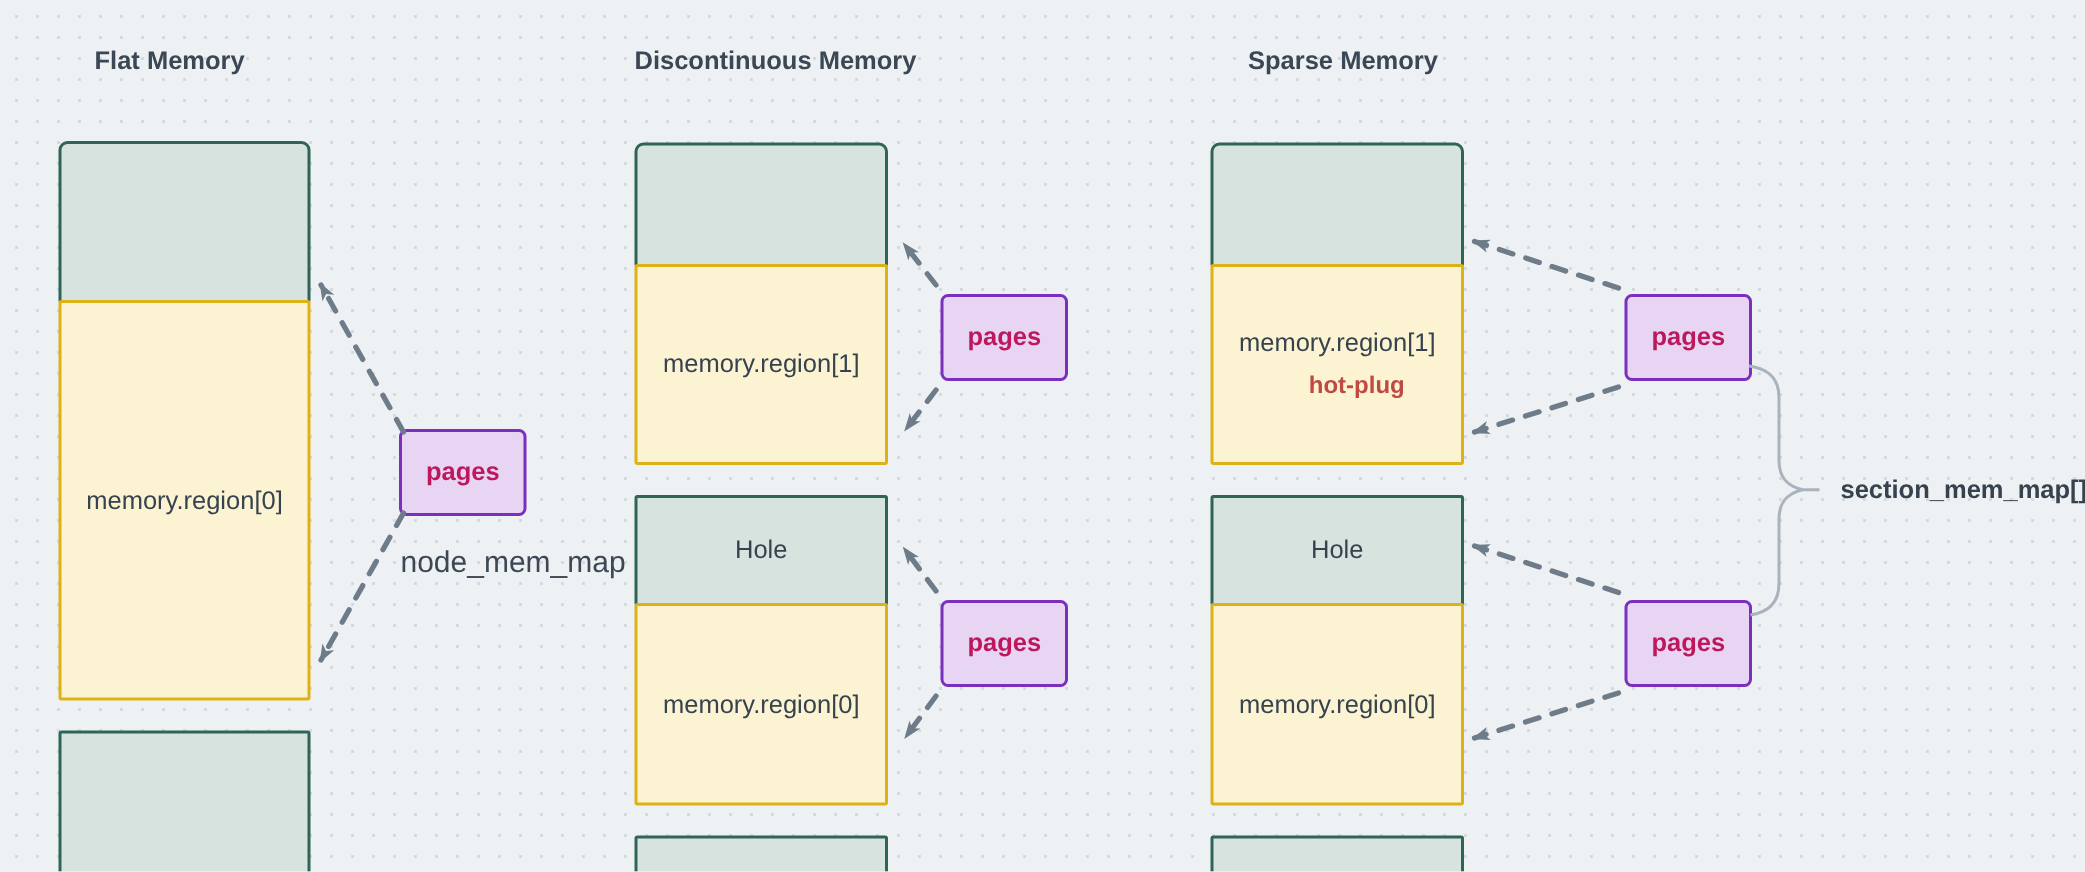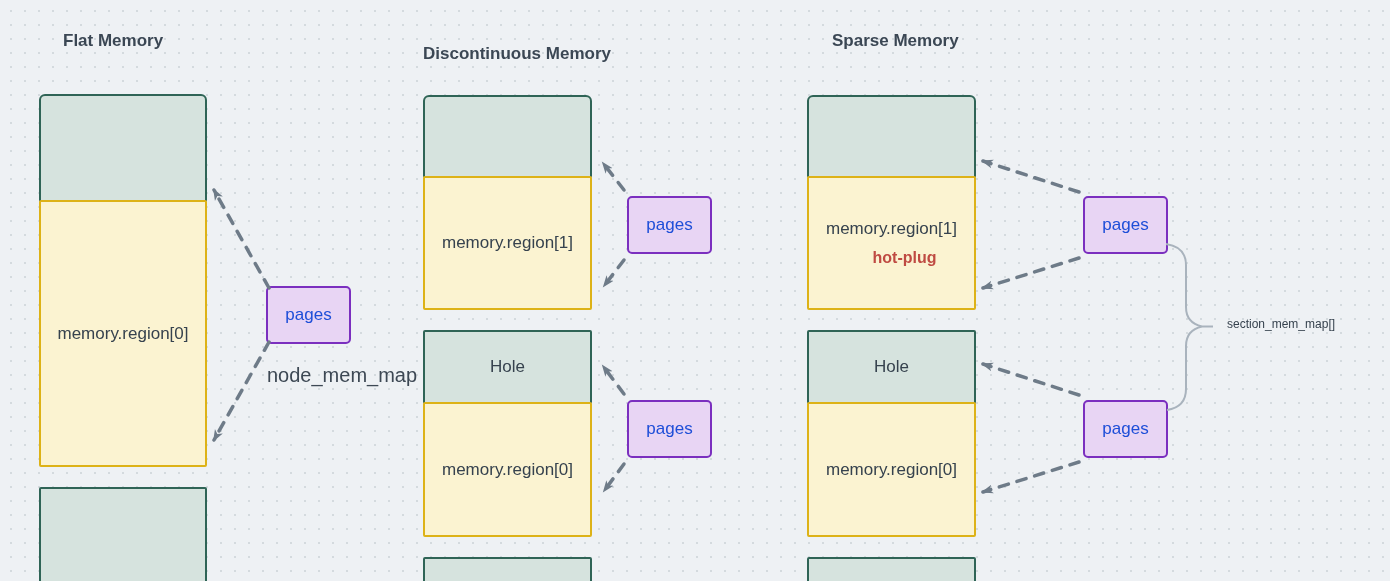--- a/index.html
+++ b/index.html
@@ -72,33 +72,33 @@
     box-sizing: border-box;
     width: 85px;
     height: 58px;
     background: #e8d5f4;
     border: 2.5px solid #7b2fbf;
     border-radius: 5px;
     display: flex;
     align-items: center;
     justify-content: center;
     font-size: 17px;
-    font-weight: 400;
-    color: #1d4ed8;
+    font-weight: 700;
+    color: #be185d;
     z-index: 3;
   }
   .annot {
     position: absolute;
     font-size: 20px;
     font-weight: 500;
     color: #3d4854;
     white-space: nowrap;
     z-index: 3;
   }
-  .annot.big { font-size: 12px; color: #36424e; }
+  .annot.big { font-size: 17px; color: #36424e; font-weight: bold; }
   svg.overlay {
     position: absolute;
     left: 0; top: 0;
     width: 1390px;
     height: 581px;
     z-index: 4;
     pointer-events: none;
   }
   .arrow {
     stroke: #6e7b88;
@@ -139,21 +139,21 @@
     </div>
     <div class="seg green last" style="height:108px;"></div>
   </div>
 
   <div class="pages" style="left:266px; top:286px;">
     <span>pages</span>
   </div>
 
   <div class="annot" style="left:267px; top:364px;">node_mem_map</div>
 
-  <div class="dg-title" style="left:423px; top:44px;">Discontinuous Memory</div>
+  <div class="dg-title" style="left:423px; top:31px;">Discontinuous Memory</div>
 
   <div class="column" style="left:423px; top:75px; width:169px;">
     <div class="seg green first" style="height:83px;"></div>
     <div class="seg yellow" style="height:134px;">
       <span class="seg-label">memory.region[1]</span>
     </div>
     <div class="seg green" style="height:74px;">
       <span class="seg-label">Hole</span>
     </div>
     <div class="seg yellow" style="height:135px;">

